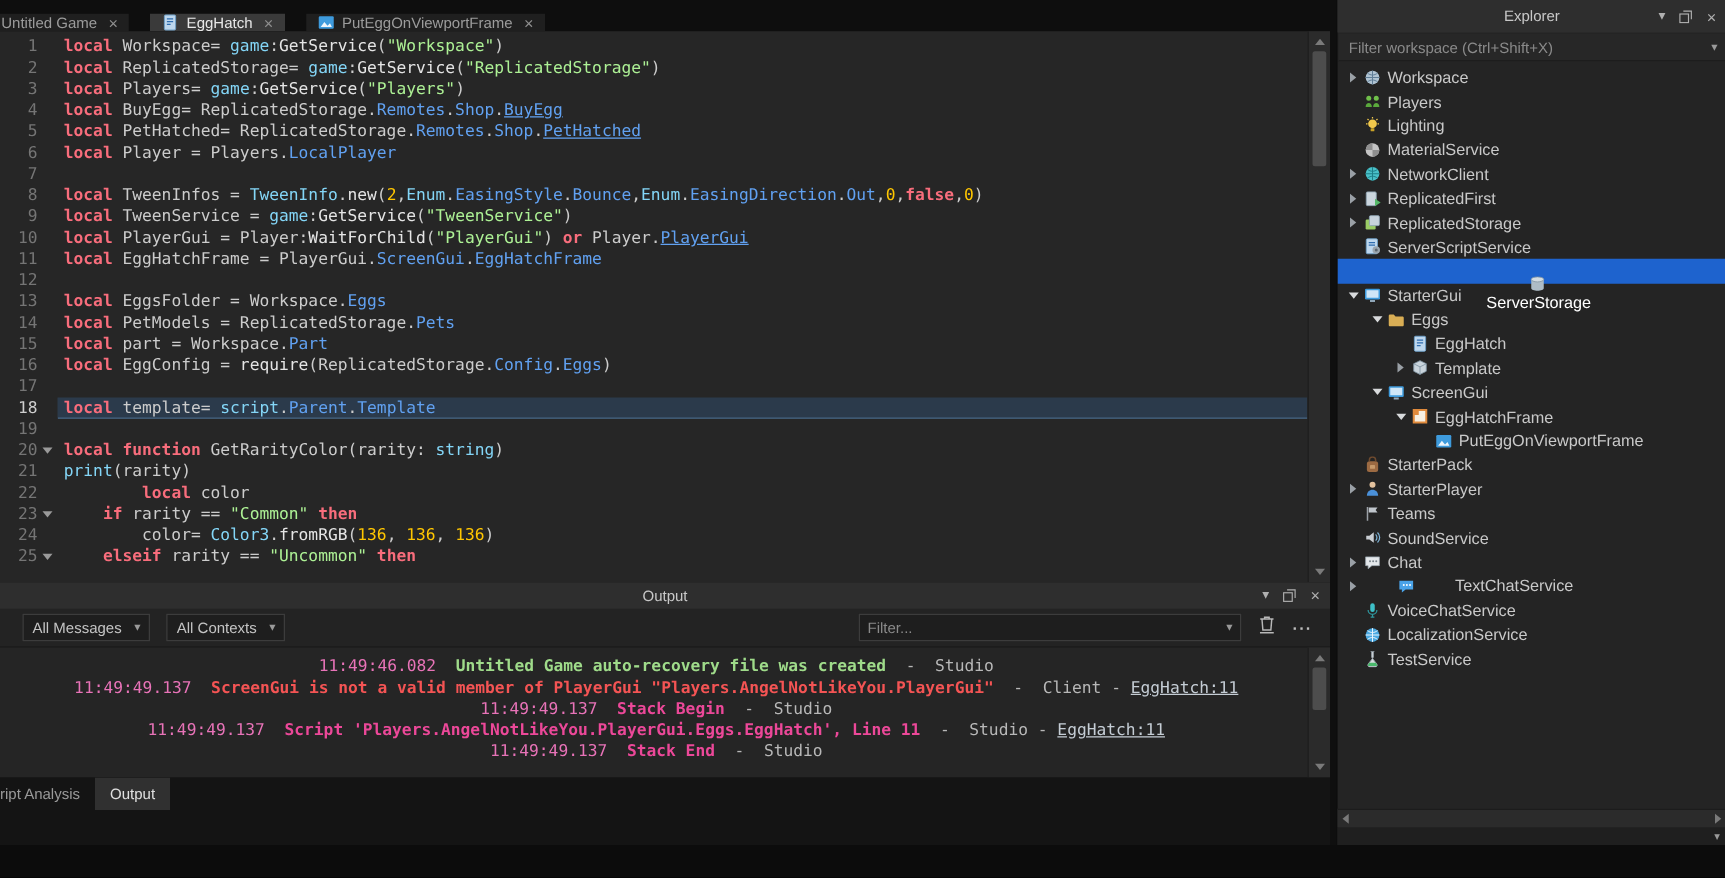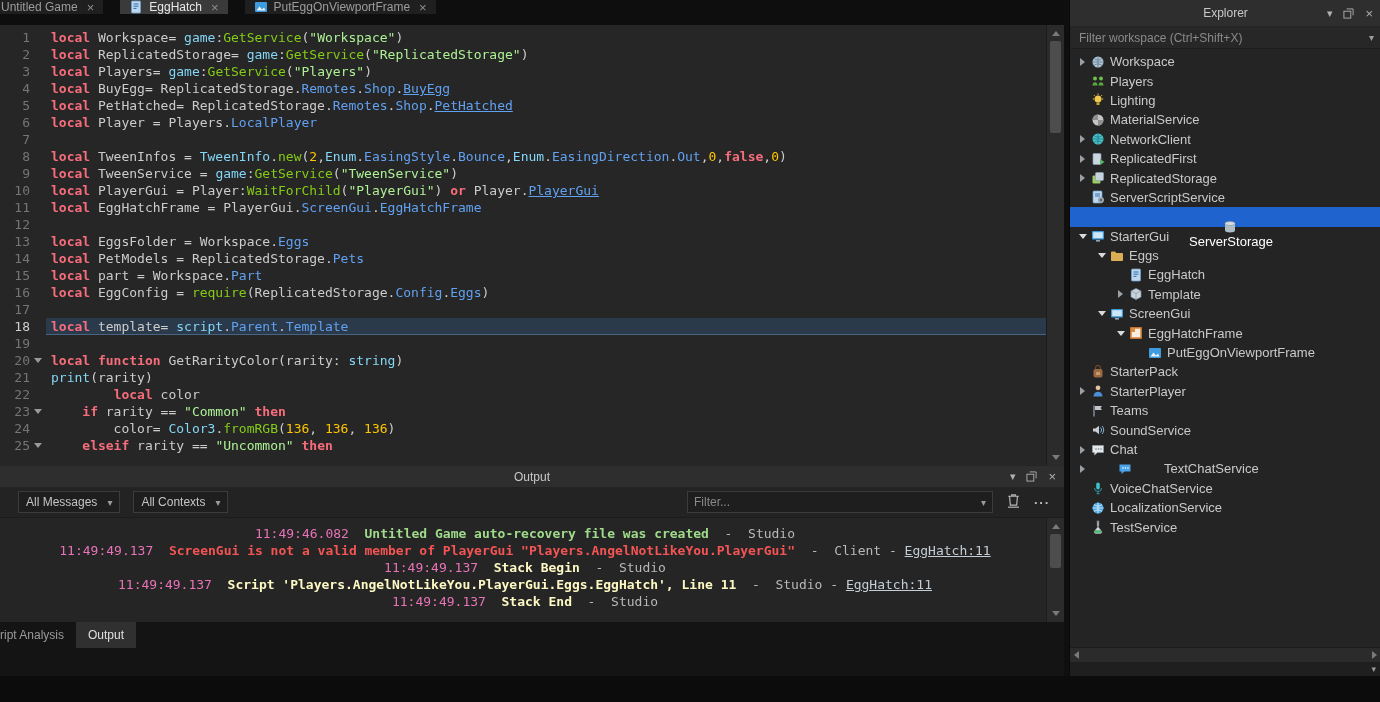--- a/index.html
+++ b/index.html
@@ -3,21 +3,21 @@
 <meta charset="utf-8">
 <style>
   html,body{margin:0;padding:0;background:#000;}
   .app{position:relative;width:1380px;height:702px;background:#0f0f0f;overflow:hidden;
        font-family:"Liberation Sans",sans-serif;-webkit-font-smoothing:antialiased;}
 
   
   .left-col{position:absolute;left:0;top:0;width:1064px;height:676px;background:#141414;}
 
   .tabbar{position:absolute;left:0;top:0;width:100%;height:25px;background:#0e0e0e;
-          display:flex;align-items:flex-start;overflow:hidden;}
+          display:flex;align-items:flex-end;overflow:hidden;}
   .etab{display:flex;align-items:center;gap:6px;padding:0 9px;margin-right:17px;
         background:#1f1f1f;color:#9c9c9c;font-size:12px;white-space:nowrap;}
   .etab.active{background:#3a3a3a;color:#e8e8e8;}
   .tclose{color:#8f8f8f;font-size:13px;margin-left:3px;line-height:1;}
   .ticon{width:14px;height:14px;display:inline-flex;flex:none;}
   .ticon svg{display:block;}
 
   
   .editor{position:absolute;left:0;top:25px;width:1064px;height:441px;background:#262626;overflow:hidden;}
   .code-lines{position:absolute;left:0;top:4px;right:18px;
@@ -29,21 +29,21 @@
   .foldarrow{width:0;height:0;border-left:4px solid transparent;border-right:4px solid transparent;
              border-top:5px solid #9a9a9a;}
   .codepart{flex:1;padding-left:5px;white-space:pre;}
   .cline.hl .codepart{background:#2b3a4b;box-shadow:inset 0 -1px 0 #476583;}
 
   .t-kw{color:#F86D7C;font-weight:bold;}
   .t-def{color:#CCCCCC;}
   .t-str{color:#ADF195;}
   .t-num{color:#FFC600;}
   .t-glob{color:#84D6F7;}
-  .t-fn{color:#84cc16;}
+  .t-fn{color:#e5e5e5;}
   .t-prop{color:#61A1F1;}
   .t-propu{color:#61A1F1;text-decoration:underline;}
 
   .vscroll{position:absolute;right:0;top:0;bottom:0;width:17px;background:#2b2b2b;border-left:1px solid #1c1c1c;}
   .sarrow{position:absolute;left:50%;transform:translateX(-50%);width:0;height:0;}
   .sarrow.up{top:6px;border-left:4px solid transparent;border-right:4px solid transparent;border-bottom:5px solid #7a7a7a;}
   .sarrow.down{bottom:6px;border-left:4px solid transparent;border-right:4px solid transparent;border-top:5px solid #7a7a7a;}
   .vthumb{position:absolute;left:3px;right:3px;background:#4d4d4d;border-radius:2px;}
 
   
@@ -67,21 +67,21 @@
   .toolbtn{margin-left:12px;display:flex;align-items:center;color:#bdbdbd;}
   .dots{font-weight:bold;letter-spacing:1px;color:#bdbdbd;font-size:13px;}
 
   .out-messages{position:absolute;left:0;top:52px;right:17px;bottom:0;
                 font-family:"DejaVu Sans Mono",monospace;font-size:13px;line-height:17px;
                 padding:7px 0 0 3px;overflow:hidden;text-align:center;}
   .mrow{white-space:pre;height:17px;}
   .m-time{color:#E873B8;}
   .m-ok{color:#9FDB8A;font-weight:bold;}
   .m-err{color:#F45454;font-weight:bold;}
-  .m-info{color:#fef9c3;font-weight:bold;}
+  .m-info{color:#ec4899;font-weight:bold;}
   .m-grey{color:#B8B8B8;}
   .m-link{color:#C5CDD5;text-decoration:underline;}
   .out-vscroll{position:absolute;right:0;top:52px;bottom:0;width:17px;background:#2b2b2b;border-left:1px solid #1c1c1c;}
 
   
   .bottom-tabs{position:absolute;left:0;top:622px;width:1064px;height:26px;background:#141414;
                display:flex;align-items:stretch;overflow:hidden;}
   .btab{display:flex;align-items:center;padding:0 12px;font-size:12px;color:#9a9a9a;white-space:nowrap;}
   .btab.active{background:#303030;color:#e0e0e0;}
 

